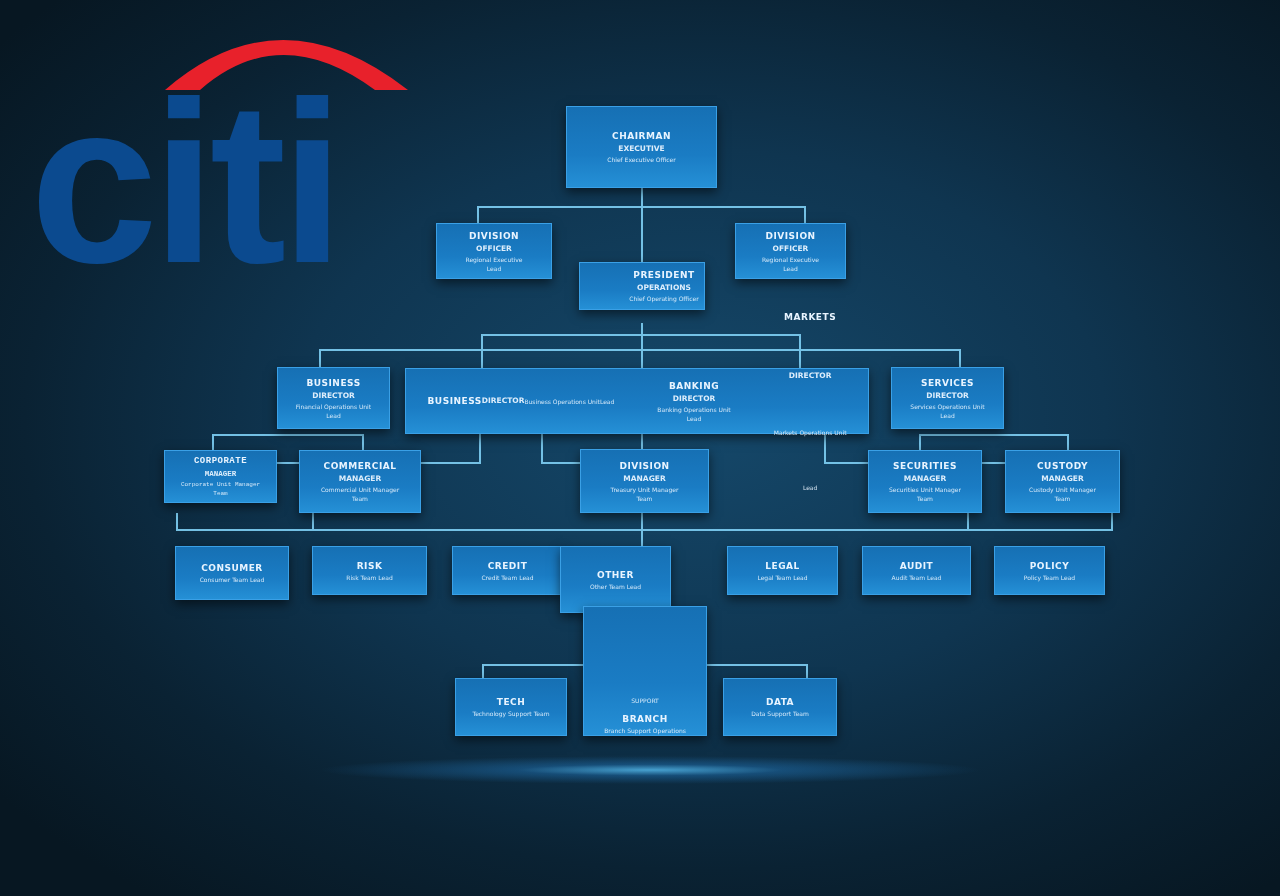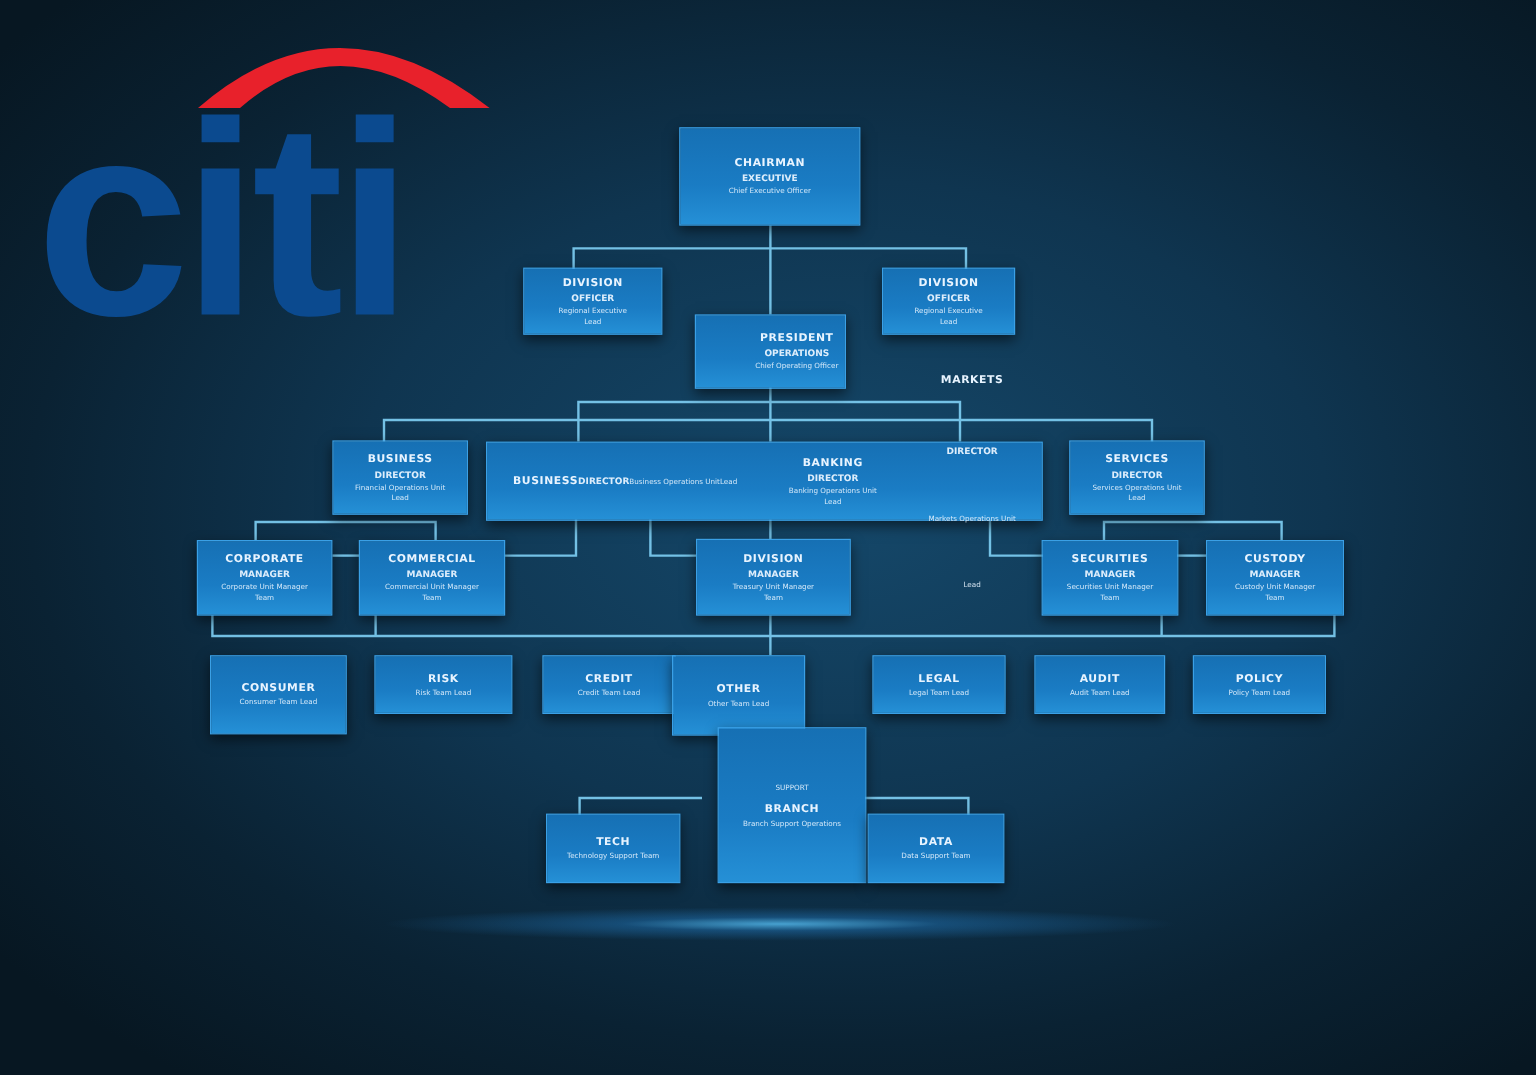--- a/index.html
+++ b/index.html
@@ -66,21 +66,21 @@
   <div class="s">OFFICER</div>
   <div class="d">Regional Executive</div>
   <div class="d">Lead</div>
 </div>
 <div class="box" style="left:735px;top:223px;width:111px;height:56px;">
   <div class="t">DIVISION</div>
   <div class="s">OFFICER</div>
   <div class="d">Regional Executive</div>
   <div class="d">Lead</div>
 </div>
-<div class="box" style="left:579px;top:262px;width:126px;height:62px;padding-left:44px;">
+<div class="box" style="left:579px;top:262px;width:126px;height:48px;padding-left:44px;">
   <div class="t">PRESIDENT</div>
   <div class="s">OPERATIONS</div>
   <div class="d">Chief Operating Officer</div>
 </div>
 
 <div class="box" style="left:277px;top:367px;width:113px;height:62px;">
   <div class="t">BUSINESS</div>
   <div class="s">DIRECTOR</div>
   <div class="d">Financial Operations Unit</div>
   <div class="d">Lead</div>
@@ -105,21 +105,21 @@
     <div class="d">Lead</div>
   </div>
 </div>
 <div class="box" style="left:891px;top:367px;width:113px;height:62px;">
   <div class="t">SERVICES</div>
   <div class="s">DIRECTOR</div>
   <div class="d">Services Operations Unit</div>
   <div class="d">Lead</div>
 </div>
 
-<div class="box" style="left:164px;top:450px;width:113px;height:63px;">
+<div class="box" style="left:164px;top:450px;width:113px;height:53px;font-family:Liberation Mono, monospace;">
   <div class="t">CORPORATE</div>
   <div class="s">MANAGER</div>
   <div class="d">Corporate Unit Manager</div>
   <div class="d">Team</div>
 </div>
 <div class="box" style="left:299px;top:450px;width:122px;height:63px;">
   <div class="t">COMMERCIAL</div>
   <div class="s">MANAGER</div>
   <div class="d">Commercial Unit Manager</div>
   <div class="d">Team</div>
@@ -136,21 +136,21 @@
   <div class="d">Securities Unit Manager</div>
   <div class="d">Team</div>
 </div>
 <div class="box" style="left:1005px;top:450px;width:115px;height:63px;">
   <div class="t">CUSTODY</div>
   <div class="s">MANAGER</div>
   <div class="d">Custody Unit Manager</div>
   <div class="d">Team</div>
 </div>
 
-<div class="box" style="left:175px;top:546px;width:114px;height:66px;">
+<div class="box" style="left:175px;top:546px;width:114px;height:54px;">
   <div class="t">CONSUMER</div>
   <div class="d">Consumer Team Lead</div>
 </div>
 <div class="box" style="left:312px;top:546px;width:115px;height:49px;text-align:center;">
   <div class="t">RISK</div>
   <div class="d">Risk Team Lead</div>
 </div>
 <div class="box" style="left:452px;top:546px;width:111px;height:49px;">
   <div class="t">CREDIT</div>
   <div class="d">Credit Team Lead</div>
@@ -165,21 +165,21 @@
 </div>
 <div class="box" style="left:862px;top:546px;width:109px;height:49px;">
   <div class="t">AUDIT</div>
   <div class="d">Audit Team Lead</div>
 </div>
 <div class="box" style="left:994px;top:546px;width:111px;height:49px;">
   <div class="t">POLICY</div>
   <div class="d">Policy Team Lead</div>
 </div>
 
-<div class="box" style="left:598px;top:606px;width:124px;height:130px;">
+<div class="box" style="left:583px;top:606px;width:124px;height:130px;justify-content:flex-end;">
   <div class="d" style="margin-bottom:8px;">SUPPORT</div>
   <div class="t">BRANCH</div>
   <div class="d">Branch Support Operations</div>
 </div>
 <div class="box" style="left:455px;top:678px;width:112px;height:58px;">
   <div class="t">TECH</div>
   <div class="d">Technology Support Team</div>
 </div>
 <div class="box" style="left:723px;top:678px;width:114px;height:58px;">
   <div class="t">DATA</div>

